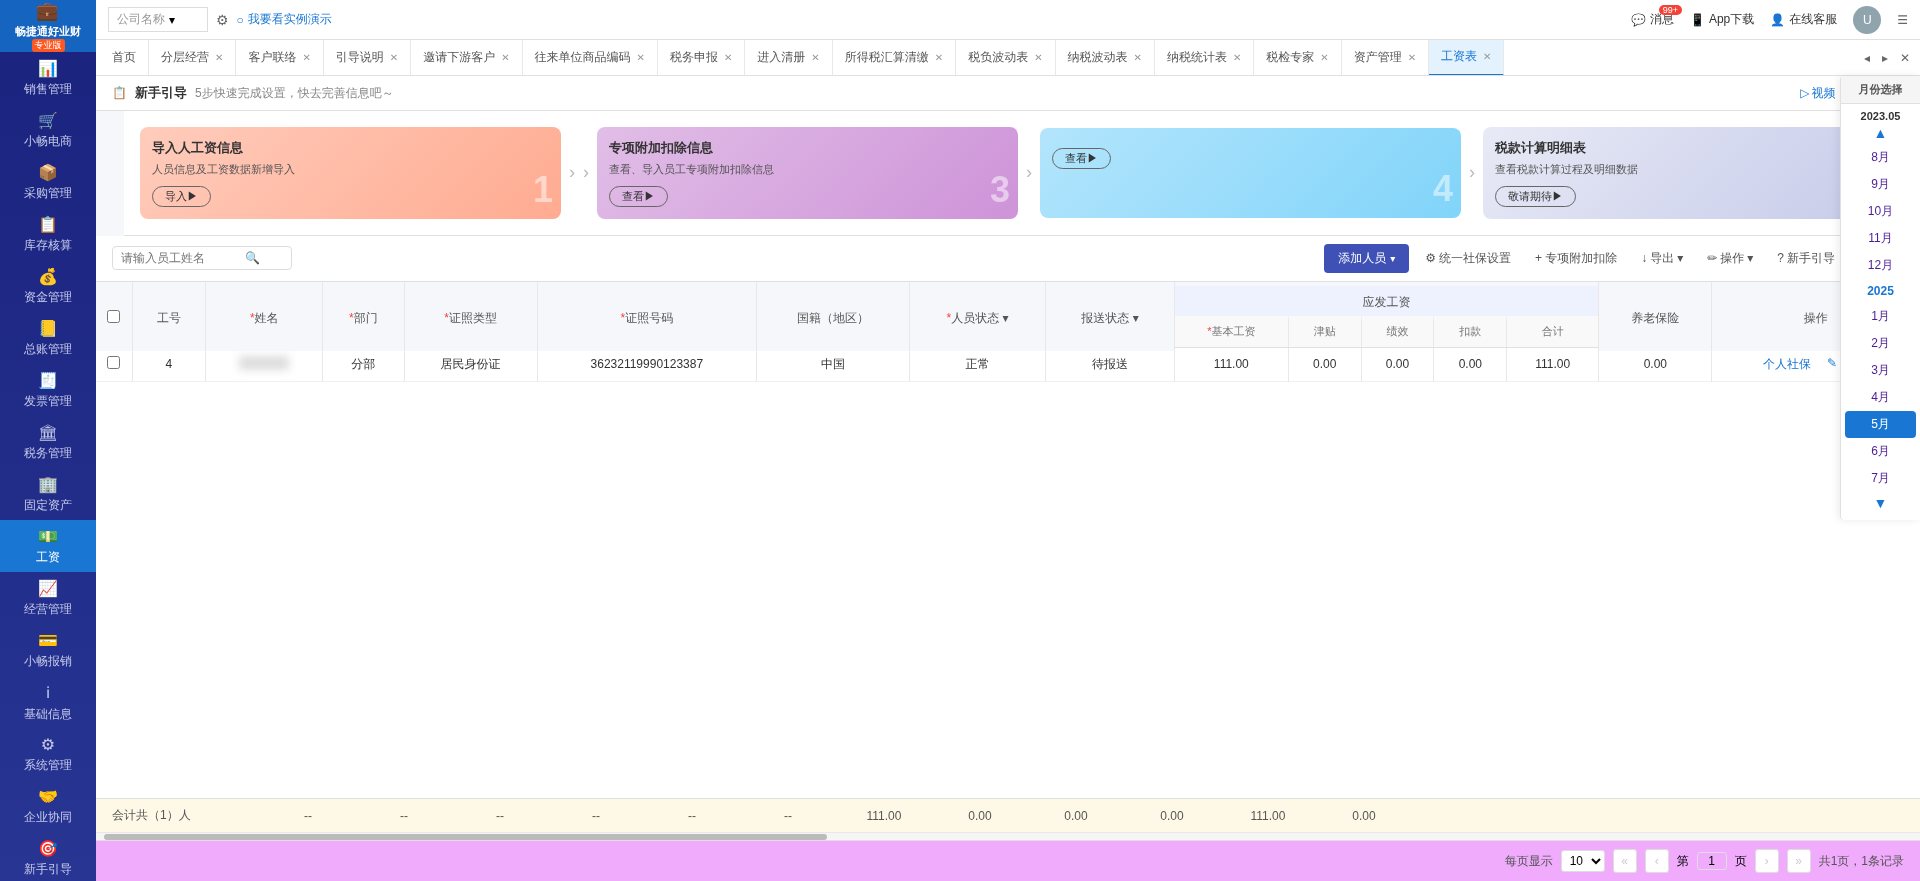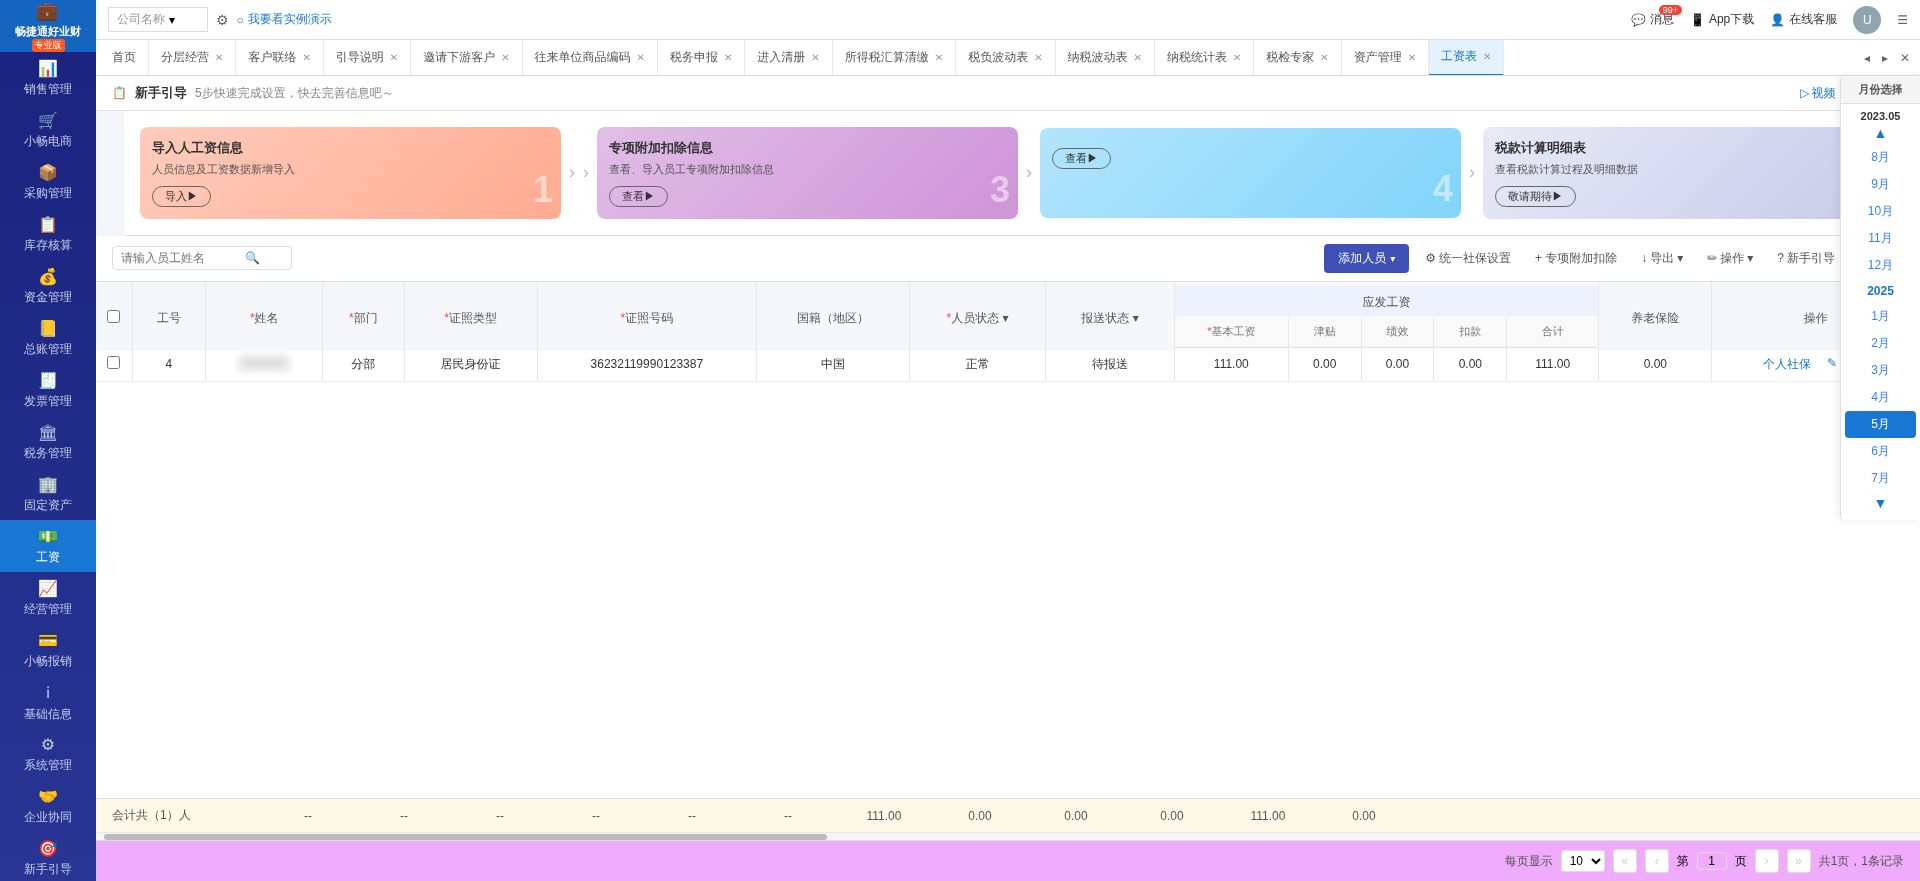--- a/index.html
+++ b/index.html
@@ -224,21 +224,21 @@
     .month-nav {
       display: flex; align-items: center; justify-content: center; gap: 8px; padding: 2px 0;
     }
     .month-nav-btn {
       background: none; border: none; cursor: pointer; color: #1976d2;
       font-size: 14px; line-height: 1;
     }
     .month-list { padding: 2px 4px; }
     .month-item {
       padding: 5px 4px; text-align: center; cursor: pointer; border-radius: 4px;
-      font-size: 12px; color: #3b82f6;
+      font-size: 12px; color: #4c1d95;
     }
     .month-item.active { background: #1976d2; color: #fff; border-radius: 4px; }
     .month-item.year-active { font-weight: bold; color: #1976d2; }
 
     
     .blurred { filter: blur(4px); background: #ddd; border-radius: 2px; display: inline-block; width: 50px; height: 14px; }
 
     
     .group-th { text-align: center; background: #eef2ff; border-bottom: 1px solid #e0e0e0; }
 

